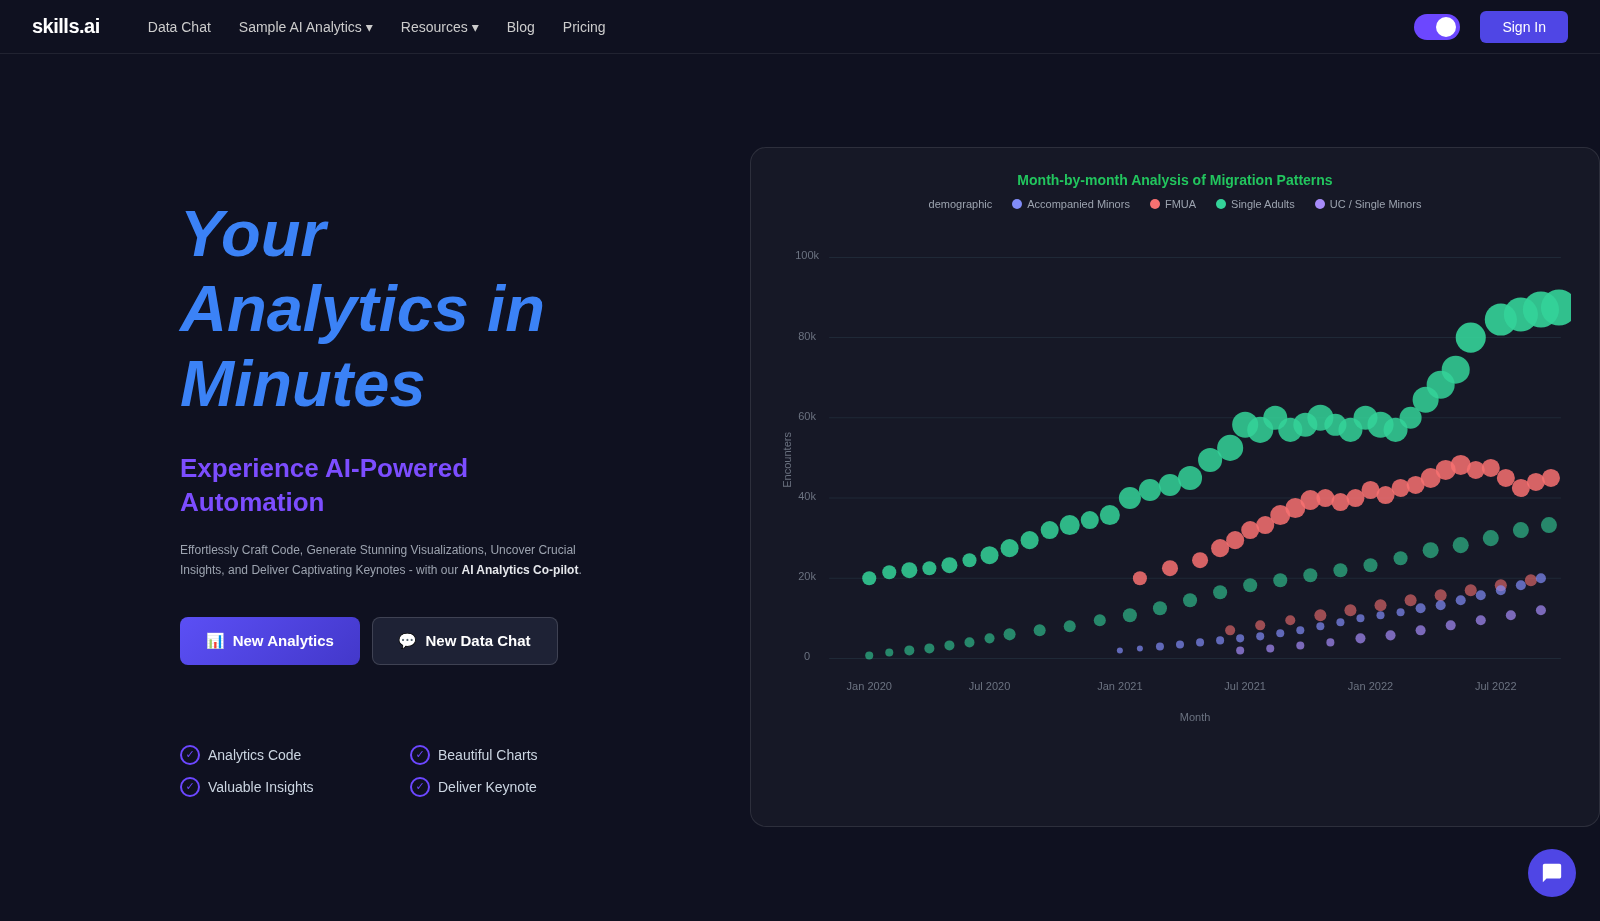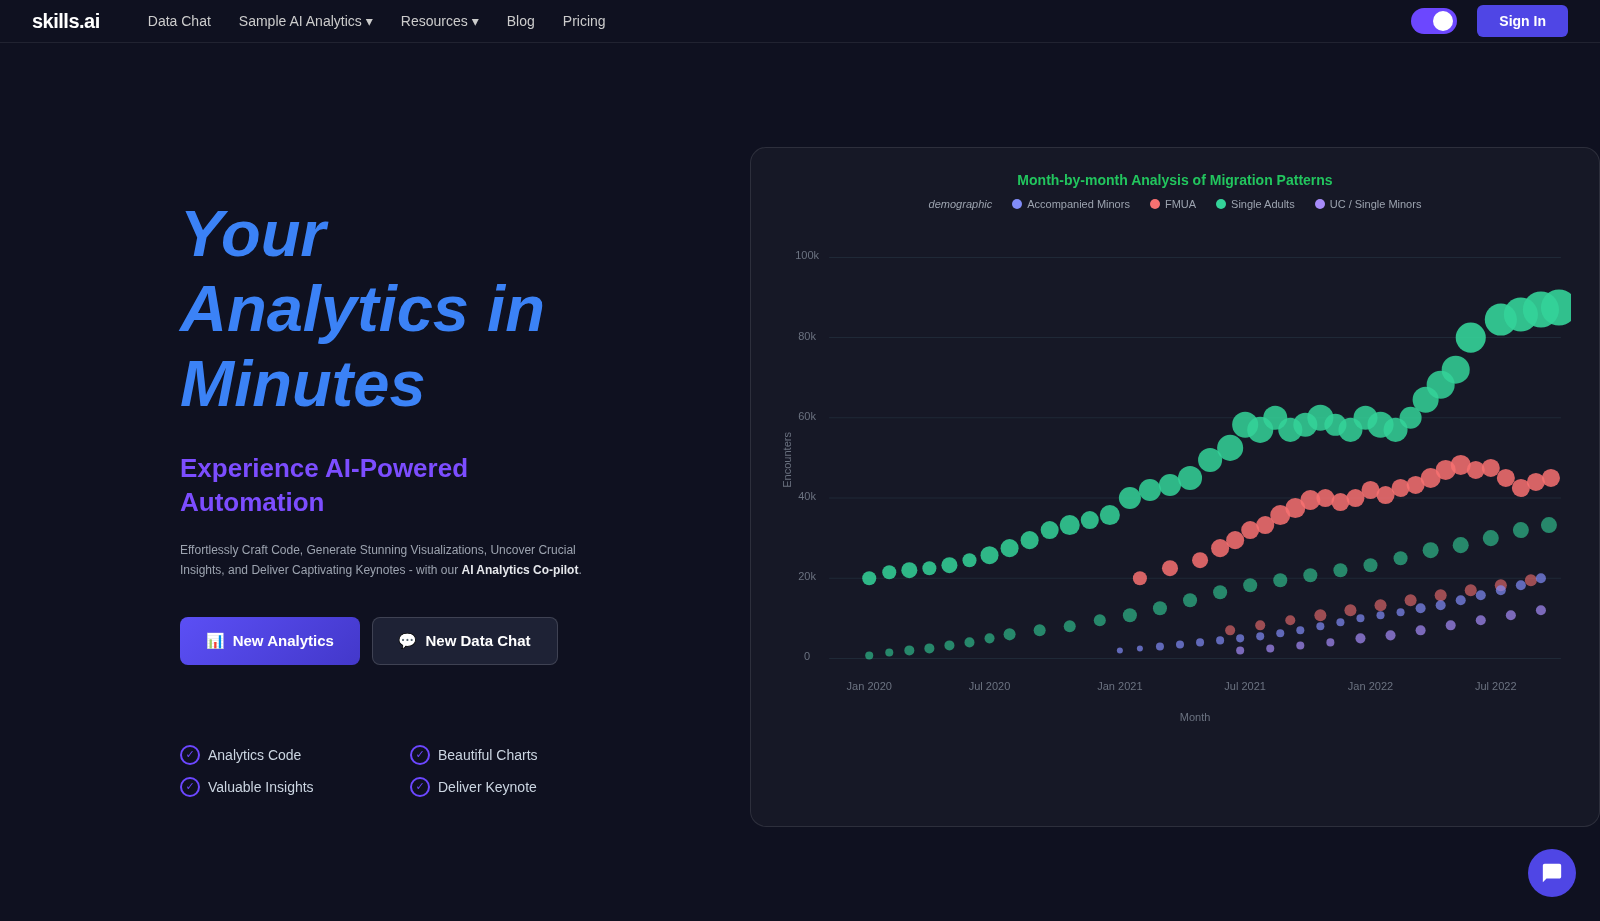--- a/index.html
+++ b/index.html
@@ -10,21 +10,21 @@
       font-family: -apple-system, BlinkMacSystemFont, 'Segoe UI', sans-serif;
       color: #fff;
       overflow: hidden;
       position: relative;
     }
 
     
     nav {
       position: fixed;
       top: 0; left: 0; right: 0;
-      height: 43px;
+      height: 54px;
       background: #0f1120;
       border-bottom: 1px solid rgba(255,255,255,0.08);
       display: flex;
       align-items: center;
       padding: 0 32px;
       z-index: 100;
       gap: 32px;
     }
     .nav-logo {
       font-size: 20px;
@@ -70,21 +70,21 @@
       top: 3px;
       right: 4px;
     }
     .sign-in-btn {
       background: #4f46e5;
       color: #fff;
       border: none;
       padding: 8px 22px;
       border-radius: 6px;
       font-size: 14px;
-      font-weight: 700;
+      font-weight: 400;
       cursor: pointer;
     }
 
     
     .hero {
       padding-top: 53px;
       display: flex;
       height: 921px;
       align-items: stretch;
     }
@@ -306,21 +306,21 @@
         <span class="check-icon">✓</span>
         <span>Deliver Keynote</span>
       </div>
     </div>
   </div>
 
   <div class="hero-right">
     <div class="chart-container">
       <div class="chart-title">Month-by-month Analysis of Migration Patterns</div>
       <div class="chart-legend">
-        <span style="color:#9ca3af;font-size:11px;font-style:italic;">demographic</span>
+        <span style="color:#9ca3af;font-size:11px;">demographic</span>
         <div class="legend-item">
           <div class="legend-dot" style="background:#818cf8;"></div>
           <span>Accompanied Minors</span>
         </div>
         <div class="legend-item">
           <div class="legend-dot" style="background:#f87171;"></div>
           <span>FMUA</span>
         </div>
         <div class="legend-item">
           <div class="legend-dot" style="background:#34d399;"></div>

